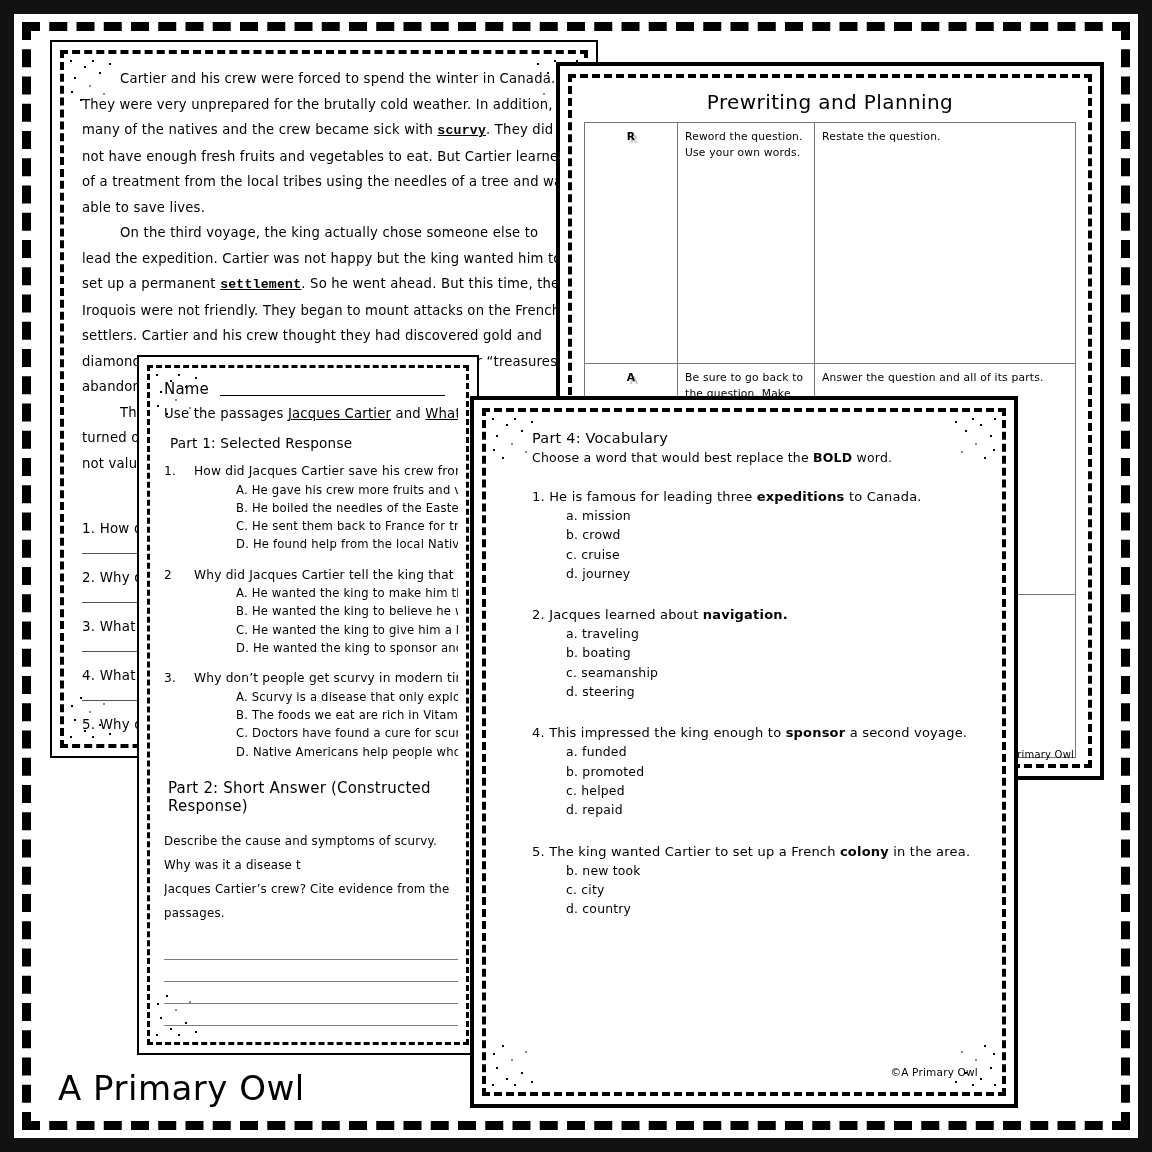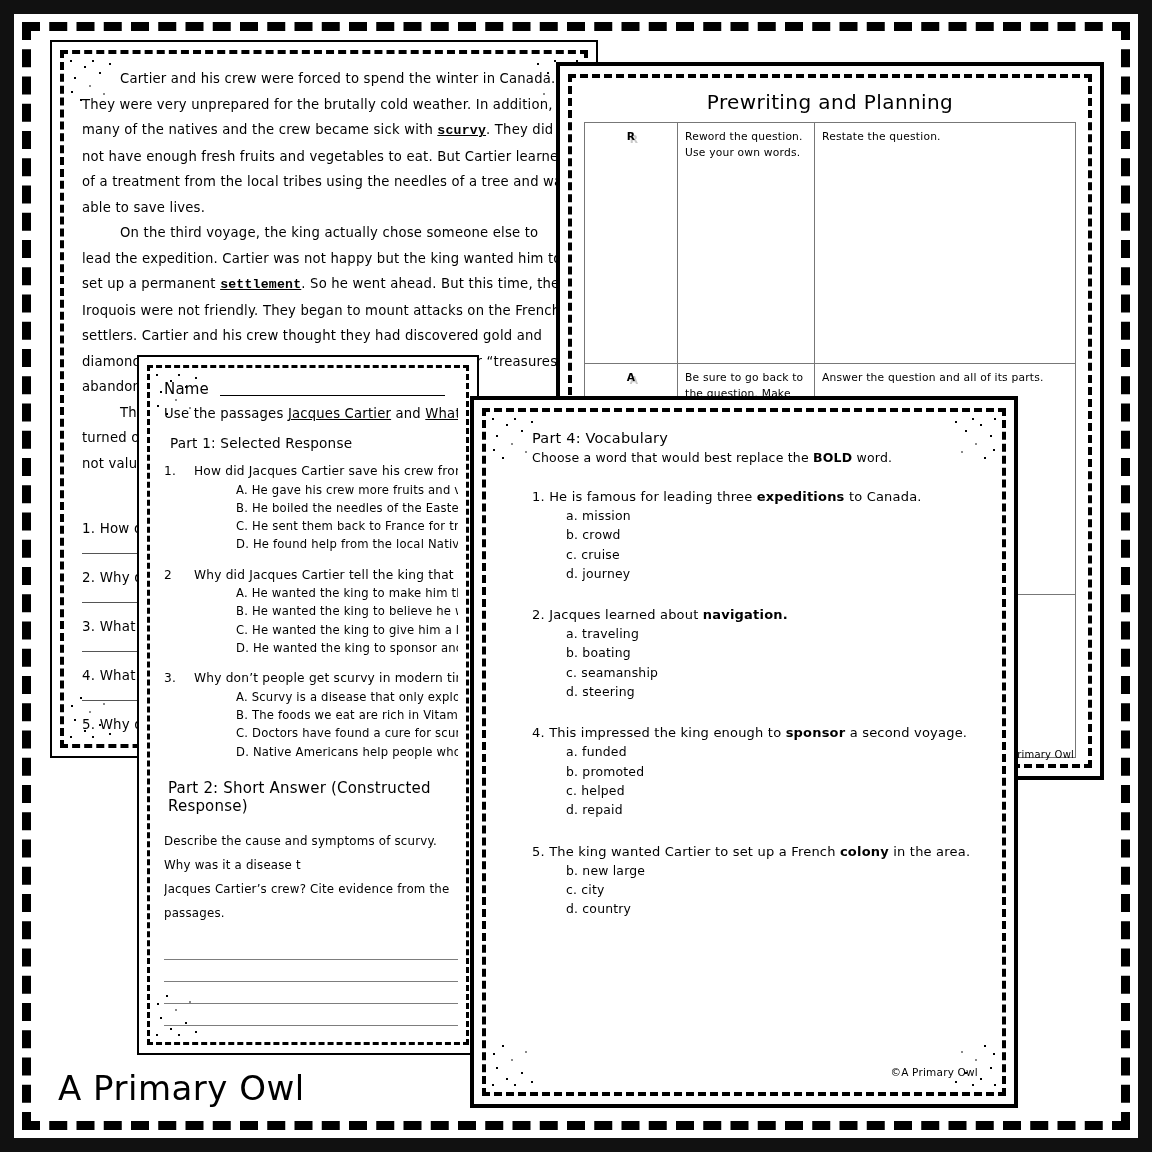--- a/index.html
+++ b/index.html
@@ -317,21 +317,21 @@
             </div>
             <div class="v-item">
               <div class="v-stem"><span>4. </span><span>This impressed the king enough to </span><b>sponsor</b><span> a second voyage.</span></div>
               <div class="v-opt">a.  funded</div>
               <div class="v-opt">b.  promoted</div>
               <div class="v-opt">c.  helped</div>
               <div class="v-opt">d.  repaid</div>
             </div>
             <div class="v-item">
               <div class="v-stem"><span>5. </span><span>The king wanted Cartier to set up a French </span><b>colony</b><span> in the area.</span></div>
-              <div class="v-opt">b.  new large</div>
+              <div class="v-opt">b.  new took</div>
               <div class="v-opt">c.  city</div>
               <div class="v-opt">d.  country</div>
             </div>
           </div>
       </div>
       <div class="v-credit hw">©A Primary Owl</div>
     </div>
   </div>
 
   <div id="brand" class="hw">A Primary Owl</div>

